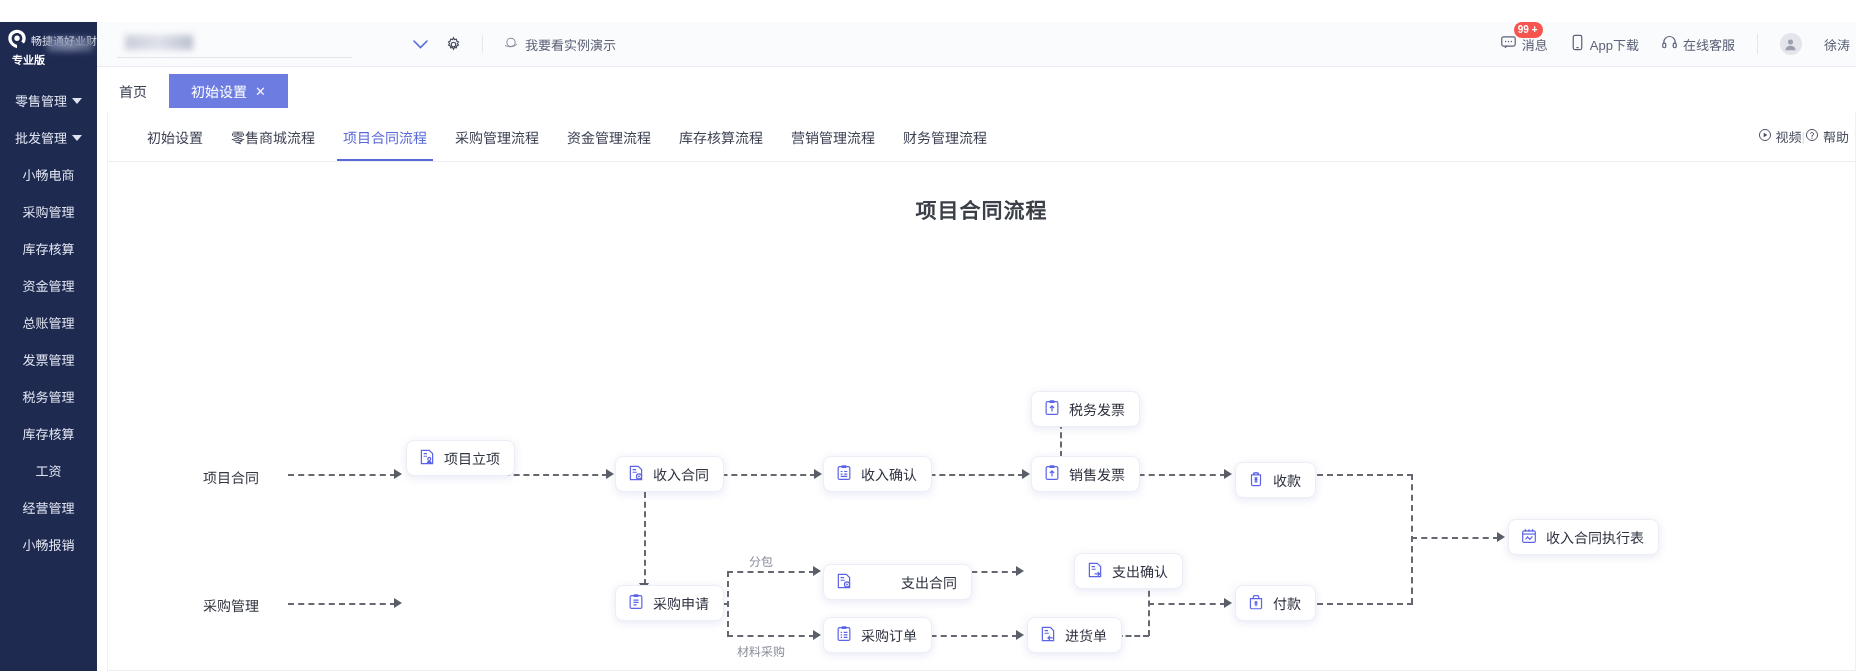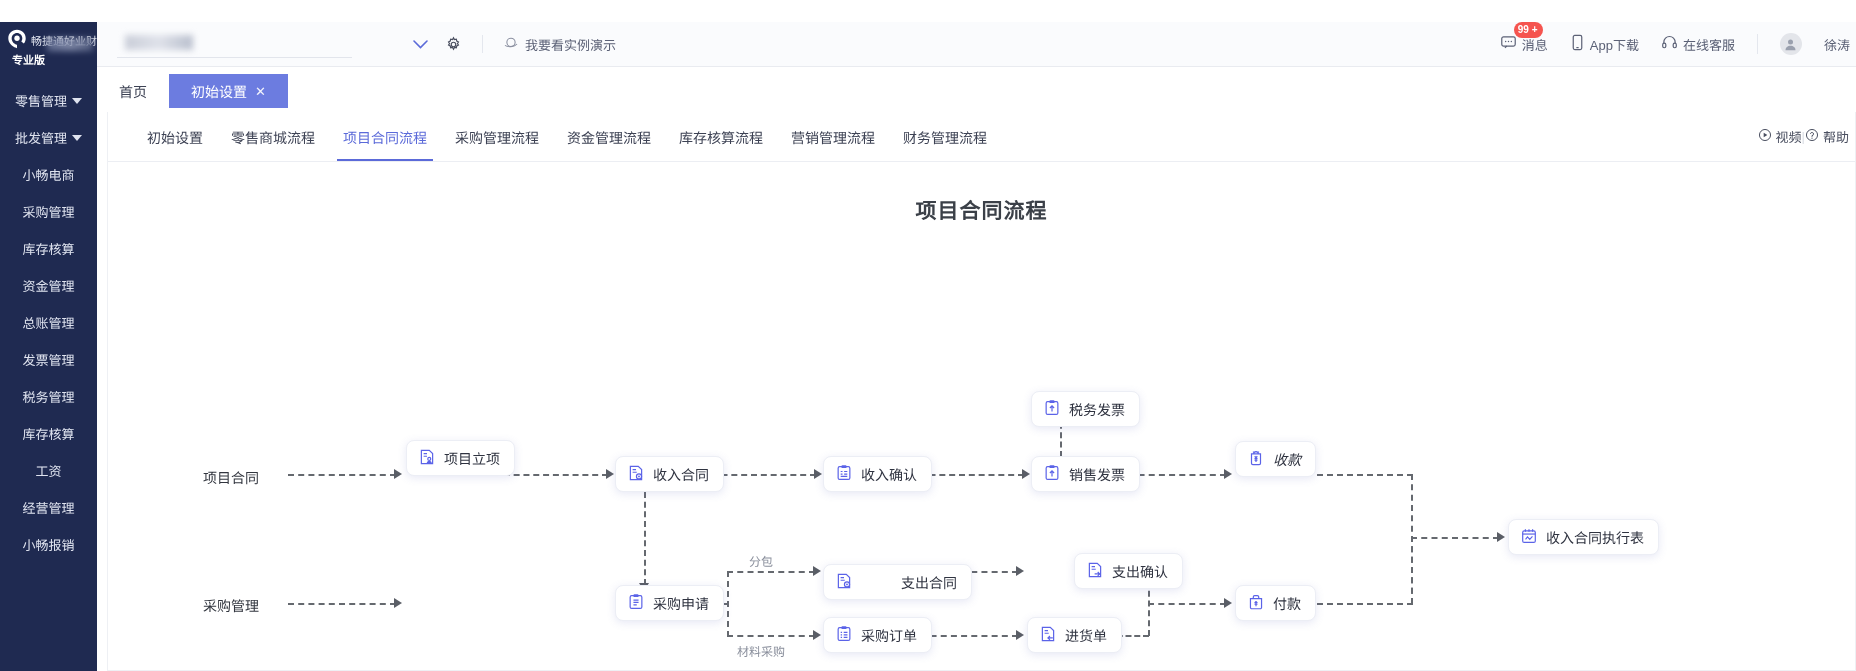--- a/index.html
+++ b/index.html
@@ -492,21 +492,21 @@
         <span>
           <svg width="18" height="18" viewBox="0 0 24 24" fill="none" stroke="#5b63e8" stroke-width="1.6">
             <rect x="4.2" y="3.6" width="15.6" height="17" rx="2"></rect>
             <rect x="8.6" y="1.8" width="6.8" height="3.6" rx="1.2" fill="#5b63e8" stroke="none"></rect>
             <path d="M12 16.6 V9.4 M9.2 12 L12 9.2 L14.8 12"></path>
           </svg>
         </span>
         <span>税务发票</span>
       </div>
 
-      <div class="node" style="left:1127px; top:217px;font-style:italic;">
+      <div class="node" style="left:1127px; top:238px;">
         <span>
           <svg width="18" height="18" viewBox="0 0 24 24" fill="none" stroke="#5b63e8" stroke-width="1.6">
             <path d="M6 6.5 H18 V19 A1.8 1.8 0 0 1 16.2 20.8 H7.8 A1.8 1.8 0 0 1 6 19 Z"></path>
             <path d="M7.8 4 H16.2 M9 6.5 C9 5 10.4 3.6 12 3.6 C13.6 3.6 15 5 15 6.5"></path>
             <path d="M10 12.6 H14 M10 14.8 H14 M12 17.4 V11.6 M12 11.6 L10.3 9.6 M12 11.6 L13.7 9.6"></path>
           </svg>
         </span>
         <span>收款</span>
       </div>
 

